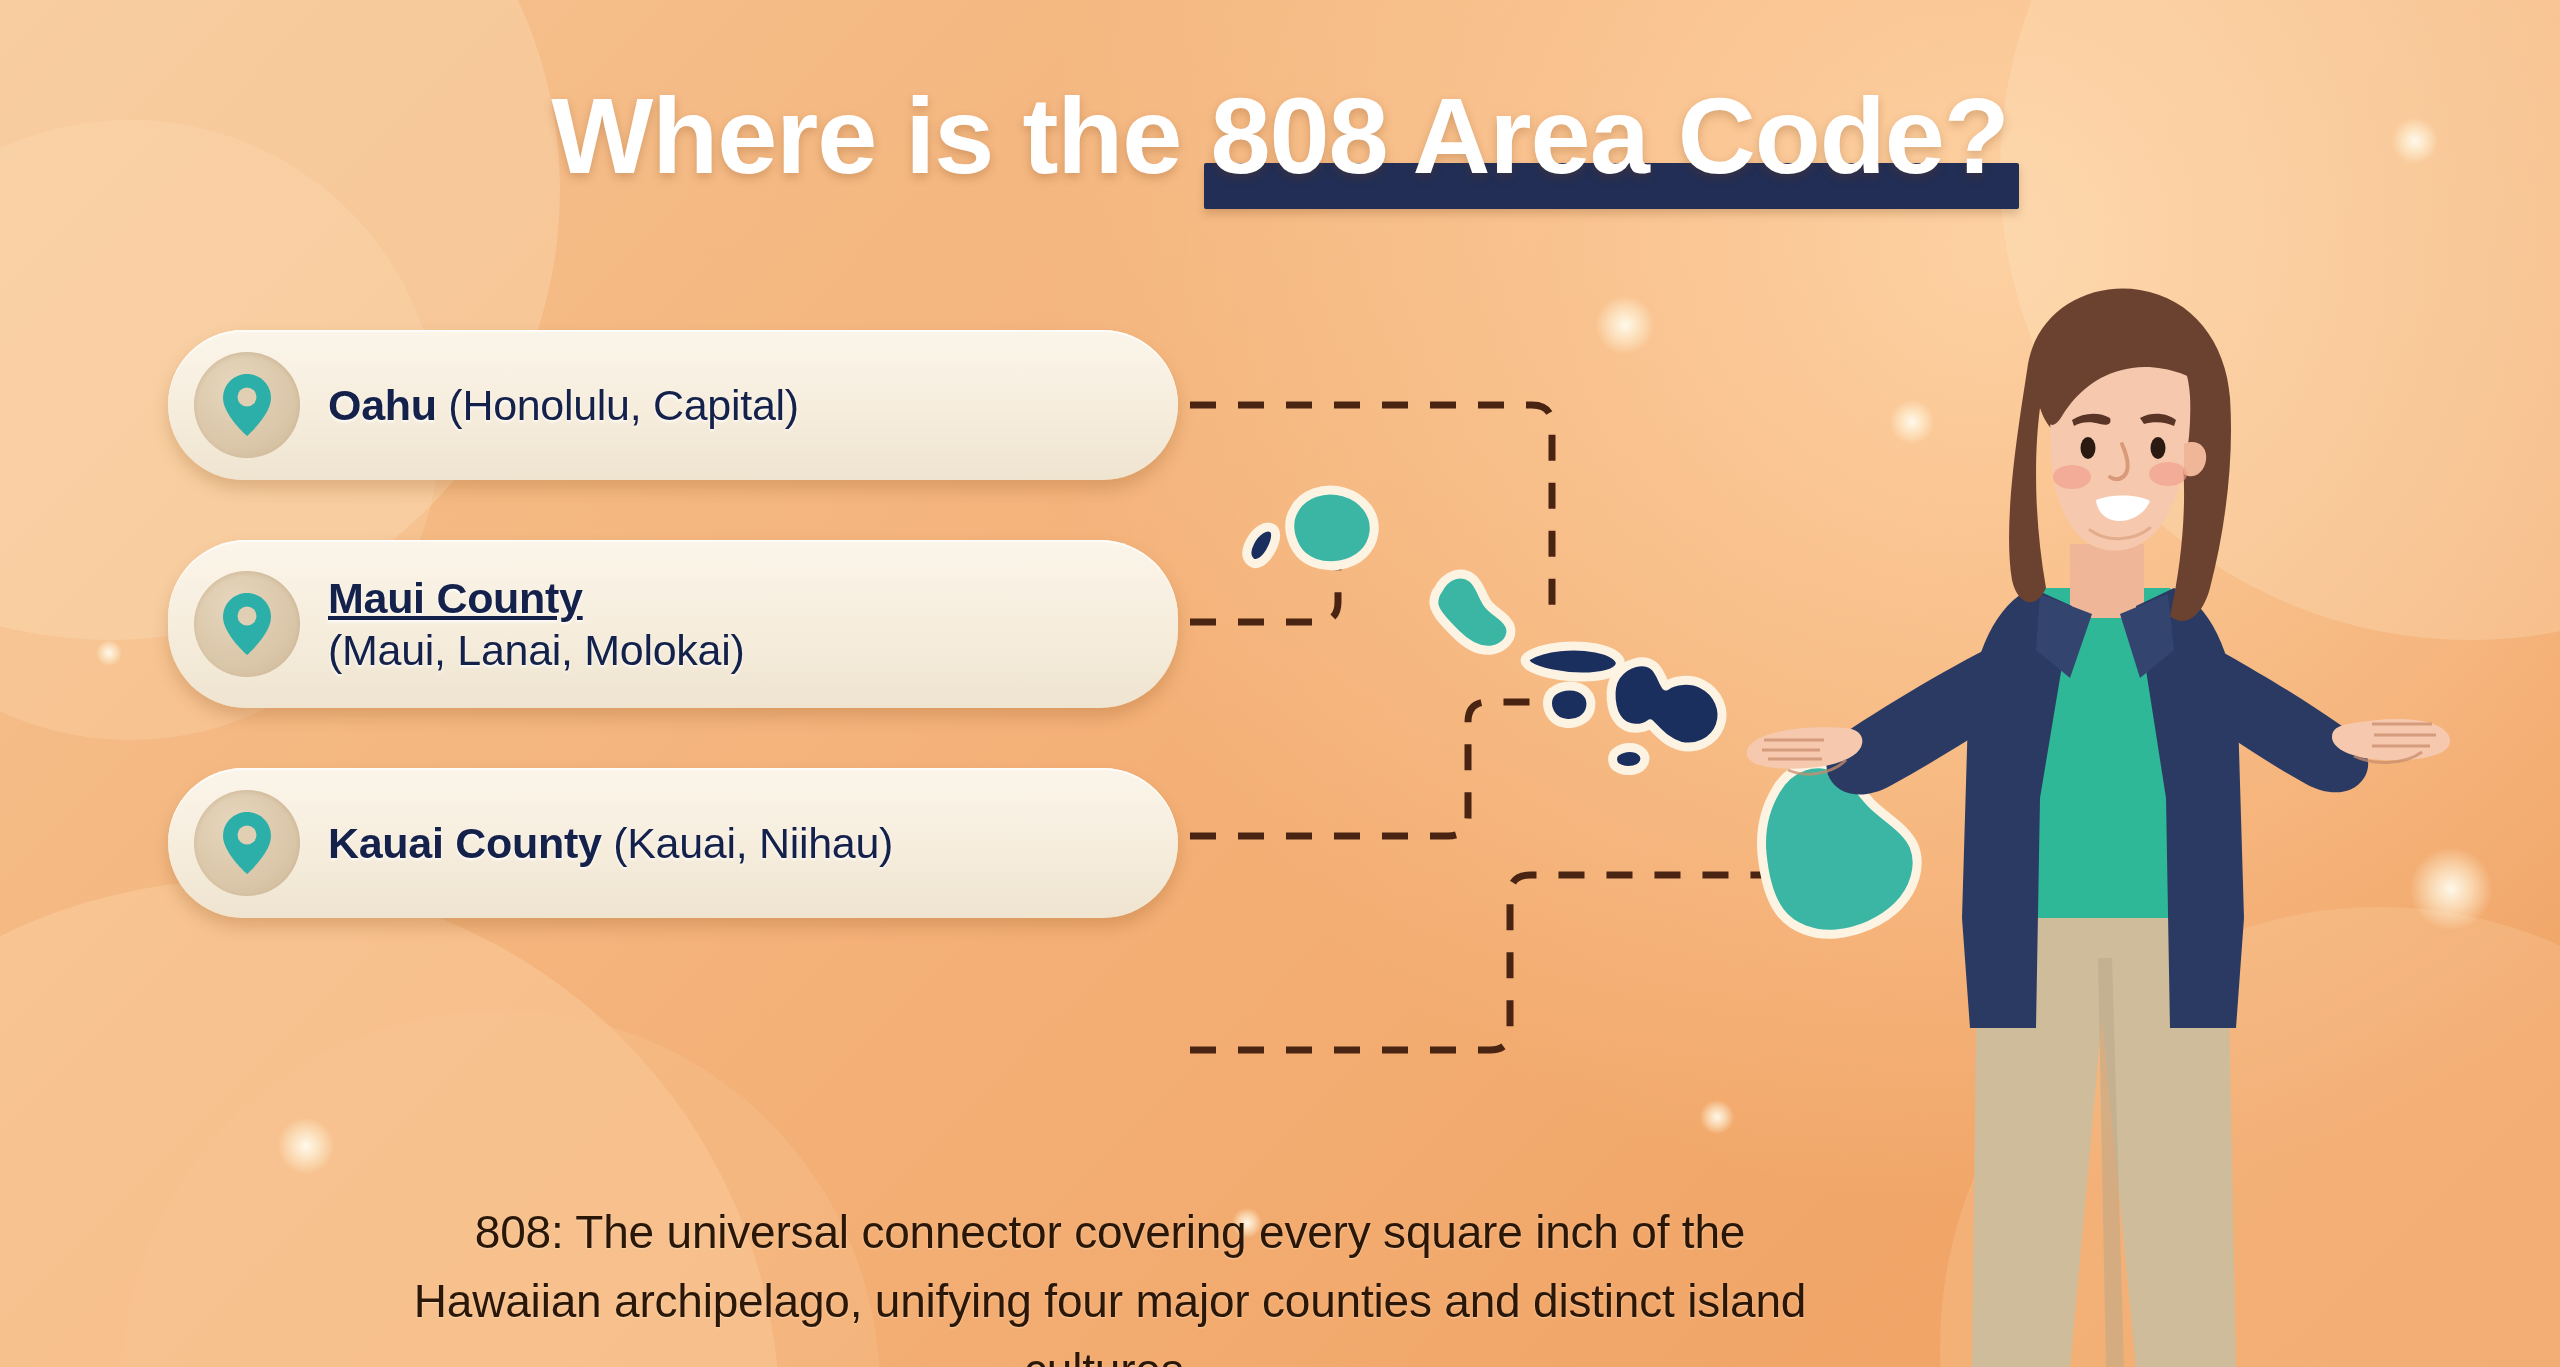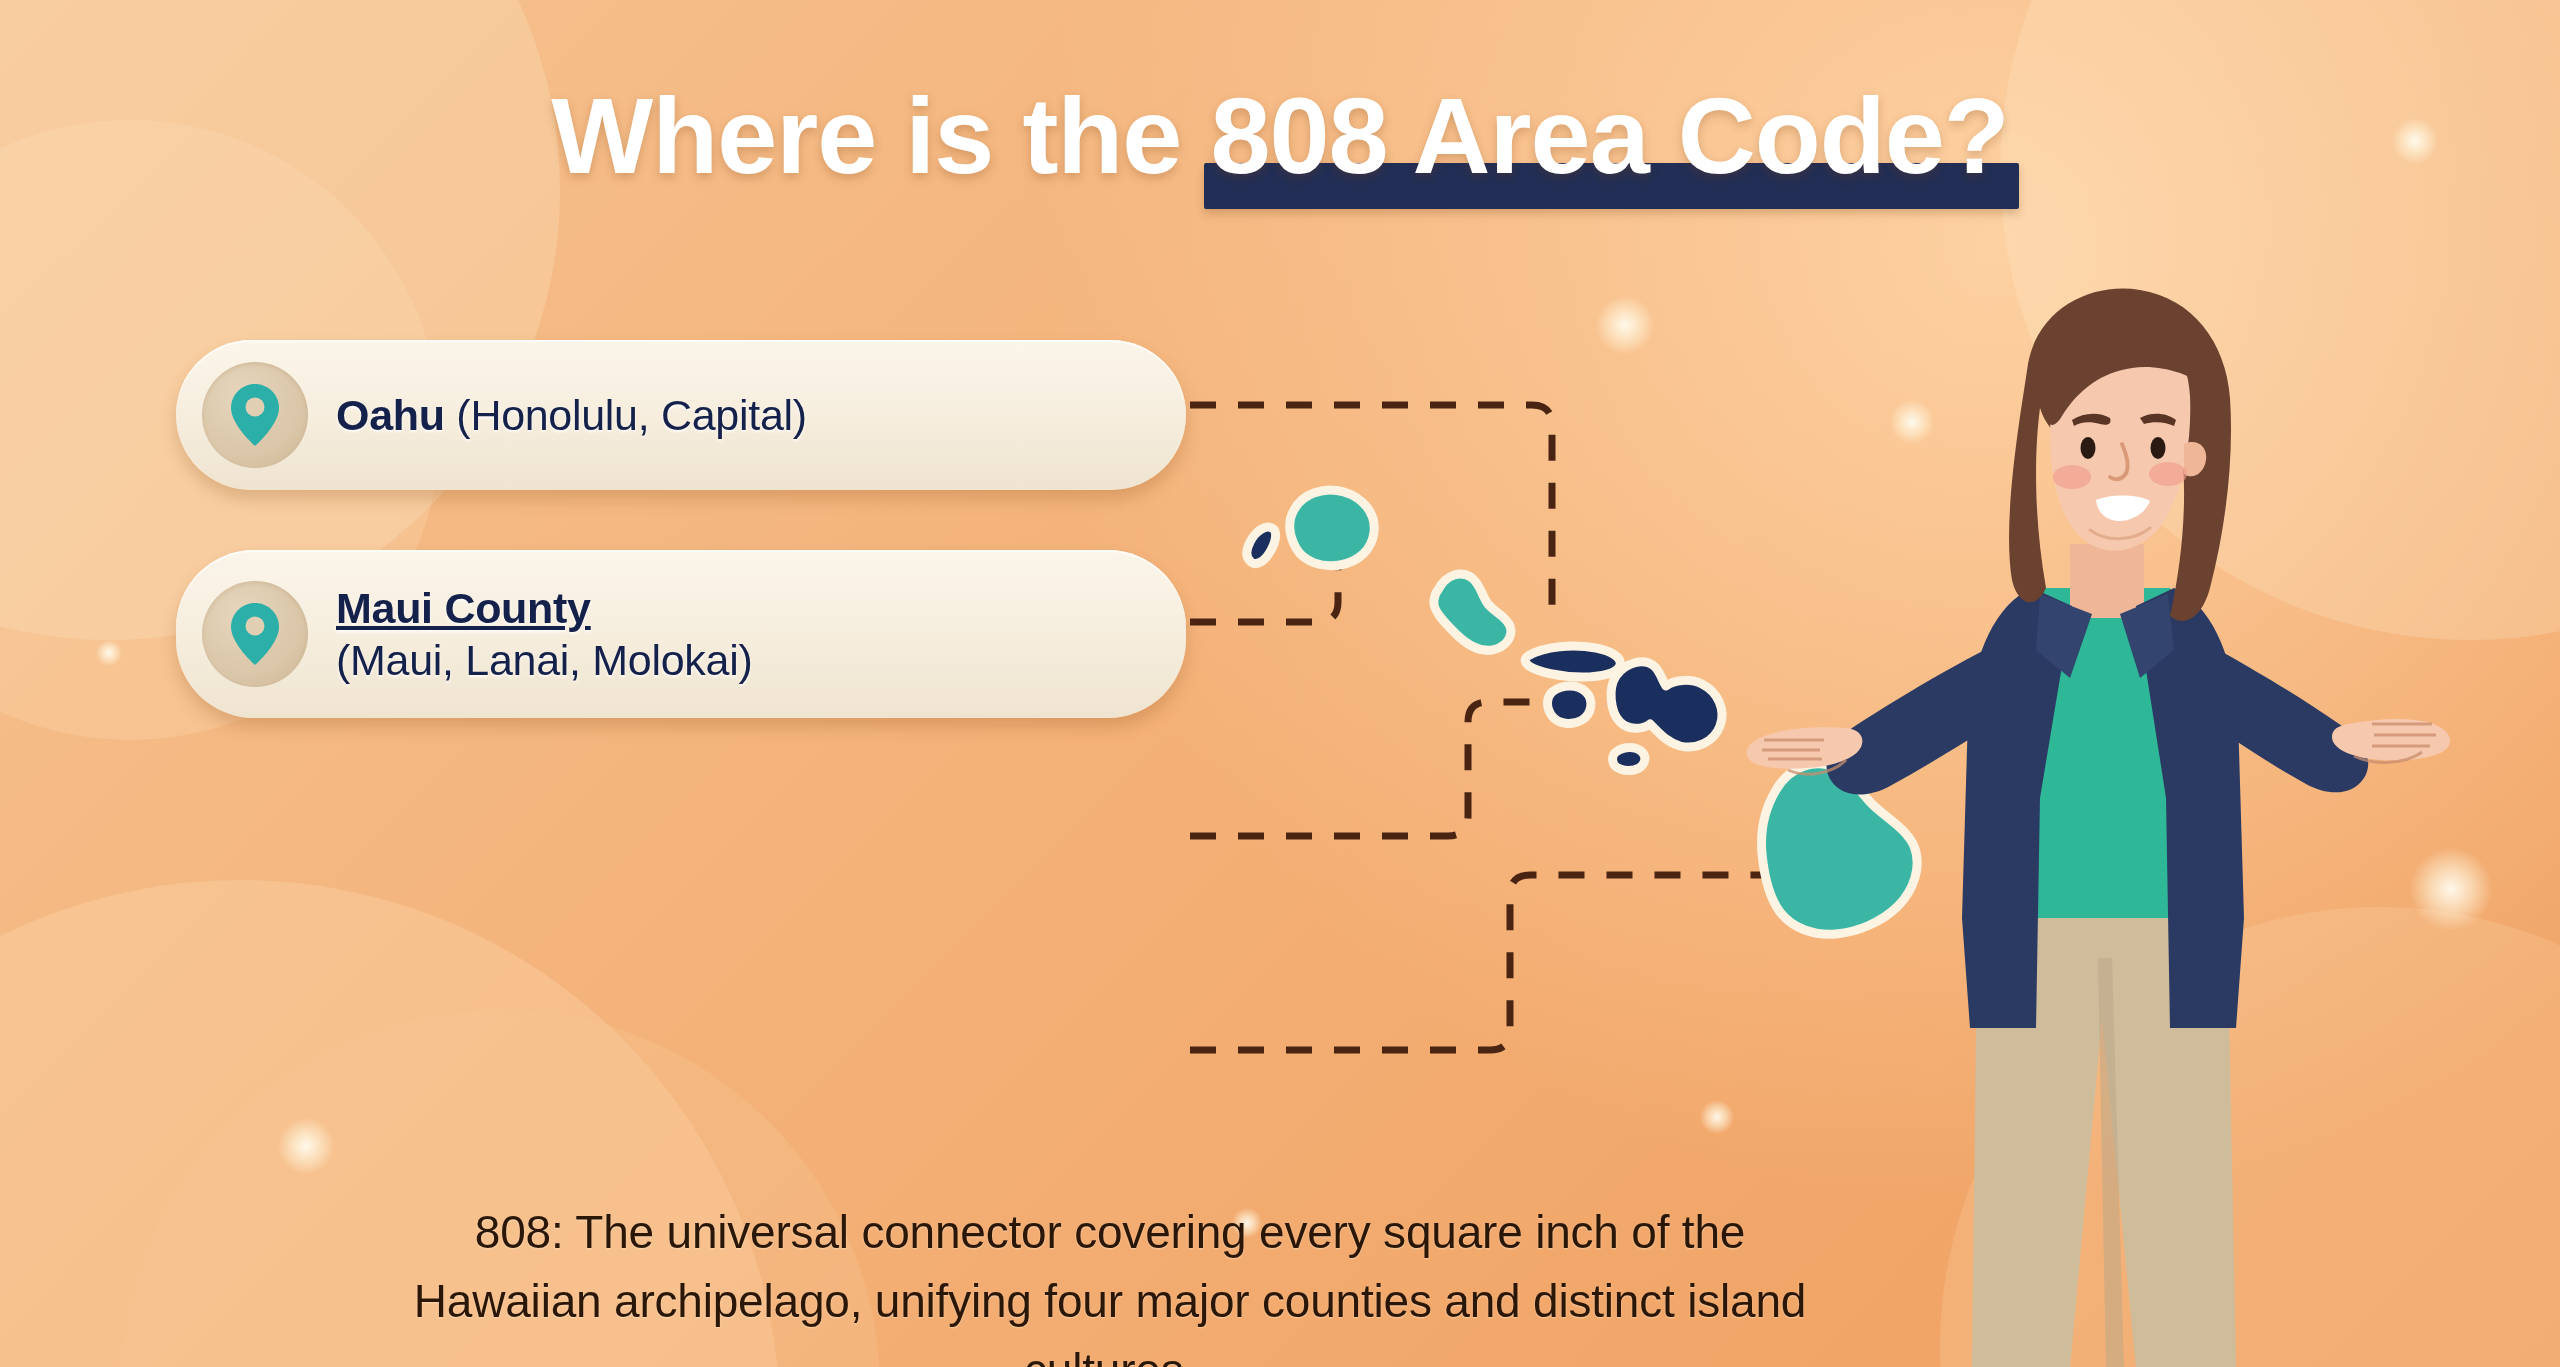--- a/index.html
+++ b/index.html
@@ -77,21 +77,21 @@
     bottom: -14px;
     height: 46px;
     background: #222E55;
     border-radius: 2px;
     z-index: 0;
     box-shadow: 0 5px 9px rgba(100,50,10,0.22);
   }
   #title-hl-text { position: relative; z-index: 1; }
 
   
-  #pill-list { position: absolute; left: 176px; top: 330px; width: 1030px; z-index: 7; margin-top: 10px; }
+  #pill-list { position: absolute; left: 168px; top: 330px; width: 1030px; z-index: 7; }
 
   .pill {
     position: relative;
     display: flex;
     align-items: center;
     height: 150px;
     background: linear-gradient(180deg, #FBF5EA 0%, #F6EDDD 52%, #EFE4D0 100%);
     border-radius: 78px;
     box-shadow: 0 9px 16px rgba(140,80,25,0.24), inset 0 2px 0 rgba(255,255,255,0.7);
     padding-left: 26px;
@@ -300,18 +300,27 @@
             <circle cx="28" cy="25" r="9.5" fill="#E1CFB4"></circle>
           </svg>
       </span>
       <span class="pill-text two-line">
           <span class="pill-name">Maui County</span>
           <span class="pill-sub">(Maui, Lanai, Molokai)</span>
         </span>
     </div>
 
 
+    <div class="pill">
+      <span class="pin-badge">
+        <svg viewBox="0 0 56 66">
+            <path fill="#2BAFA8" d="M28,2 C14.7,2 4,12.7 4,26 C4,43 28,64 28,64 C28,64 52,43 52,26 C52,12.7 41.3,2 28,2 Z"></path>
+            <circle cx="28" cy="25" r="9.5" fill="#E1CFB4"></circle>
+          </svg>
+      </span>
+      <span class="pill-text"><span class="pill-name">Kauai County</span><span> </span><span class="pill-sub">(Kauai, Niihau)</span></span>
+    </div>
 
   </div>
 
   <div id="footer-note">808: The universal connector covering every square inch of the Hawaiian archipelago, unifying four major counties and distinct island cultures.</div>
 
 </div>
 
 </body></html>

